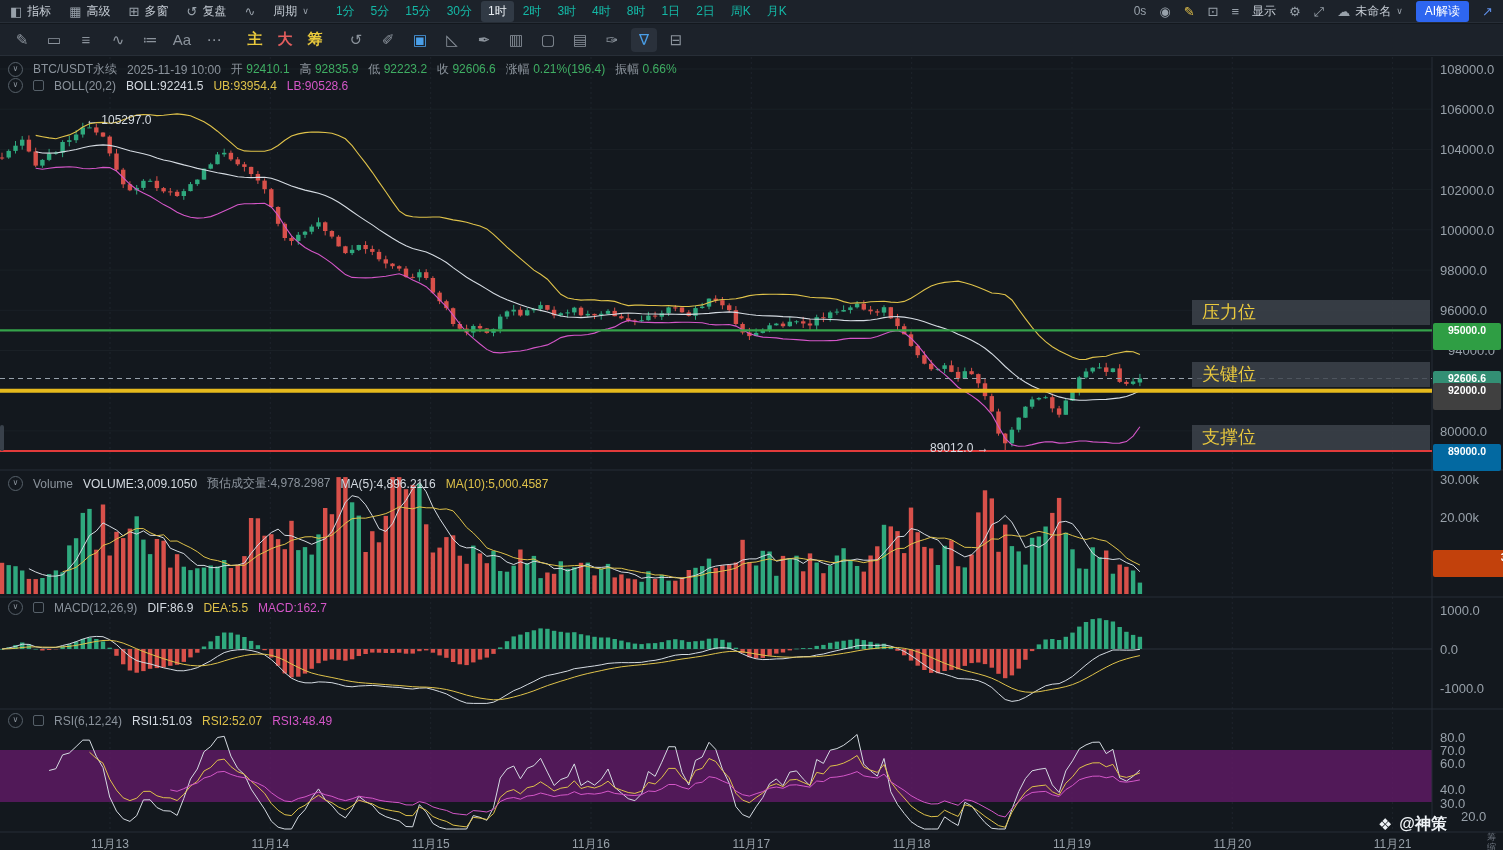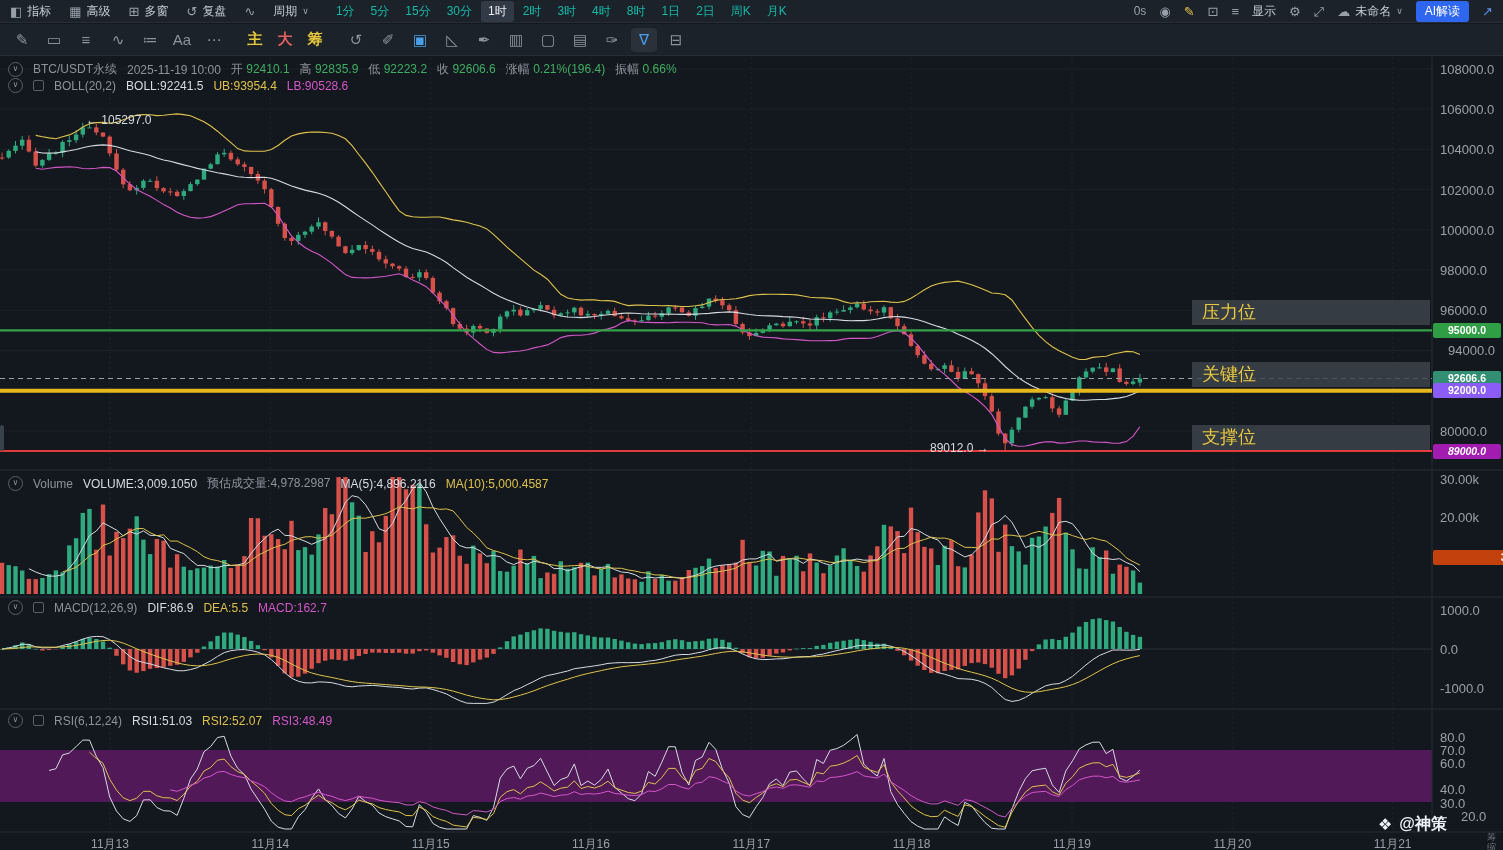--- a/index.html
+++ b/index.html
@@ -30,21 +30,21 @@
   .group2{display:flex;margin-left:10px;align-items:center;}
   
   .chart-root{position:absolute;top:57px;left:0;width:1503px;height:793px;background:#13181e;overflow:hidden;}
   svg{position:absolute;top:0;left:0;}
   .hdr{position:absolute;display:flex;gap:10px;align-items:center;font-size:12px;white-space:nowrap;z-index:5;}
   .lab{color:#8b939c;} .val{color:#3fae63;} .w{color:#d5dbe2;} .y{color:#dfc24a;} .m{color:#d456c8;}
   .chev{width:13px;height:13px;border:1px solid #566069;border-radius:50%;color:#8b939c;
         font-size:8px;line-height:12px;text-align:center;flex:none;}
   .sq{width:9px;height:9px;border:1px solid #566069;border-radius:2px;flex:none;}
   .tick{position:absolute;left:1440px;font-size:13px;color:#98a1aa;z-index:4;}
-  .badge{position:absolute;left:1433px;width:68px;height:15px;border-radius:2px;color:#fff;font-size:10.5px;
+  .badge{position:absolute;left:1433px;width:68px;height:27px;border-radius:2px;color:#fff;font-size:10.5px;
          font-weight:bold;text-align:center;line-height:15px;z-index:6;}
   .vol-badge{top:493px;background:#c2410c;padding-left:44px;}
   .lvl-box{position:absolute;left:1192px;width:238px;height:25px;background:rgba(62,68,77,.82);color:#eac93d;
            font-size:18px;line-height:25px;padding-left:10px;box-sizing:border-box;z-index:5;}
   .anno{position:absolute;color:#d5dbe2;font-size:12px;z-index:5;white-space:nowrap;}
   .date{position:absolute;top:779px;font-size:12px;color:#98a1aa;width:44px;text-align:center;z-index:4;}
   .wm{position:absolute;top:757px;left:1378px;color:#eef2f6;font-size:16px;font-weight:bold;
       display:flex;gap:7px;align-items:center;z-index:6;}
   .corner{position:absolute;left:1487px;font-size:9px;color:#6e7680;z-index:6;}
   .edge-handle{position:absolute;left:0;top:368px;width:4px;height:26px;background:#39414b;border-radius:2px;z-index:6;}
@@ -920,22 +920,22 @@
       <span>@神策</span>
     </div>
     <div class="corner" style="top:774px">筹</div>
     <div class="corner" style="top:784px">缩</div>
 
     <div class="edge-handle"></div>
   <div class="badge" style="top: 265.868px; background: rgb(47, 158, 68);">95000.0</div>
       <div class="lvl-box" style="top: 243.368px;">压力位</div>
       <div class="badge" style="top: 313.988px; background: rgb(51, 143, 116);">92606.6</div>
       <div class="lvl-box" style="top: 305.488px;">关键位</div>
-      <div class="badge" style="top: 326.184px; background: #8b5cf6;">92000.0</div>
-      <div class="badge" style="top: 386.5px; background: #a21caf; font-style: italic;">89000.0</div>
+      <div class="badge" style="top: 326.184px; background: #404040;">92000.0</div>
+      <div class="badge" style="top: 386.5px; background: #0369a1;">89000.0</div>
       <div class="lvl-box" style="top: 368px;">支撑位</div>
       <div class="tick" style="top: 5px;">108000.0</div>
       <div class="tick" style="top: 45.2105px;">106000.0</div>
       <div class="tick" style="top: 85.4211px;">104000.0</div>
       <div class="tick" style="top: 125.632px;">102000.0</div>
       <div class="tick" style="top: 165.842px;">100000.0</div>
       <div class="tick" style="top: 206.053px;">98000.0</div>
       <div class="tick" style="top: 246.263px;">96000.0</div>
       <div class="tick" style="top: 286.474px; margin-left: 8px;">94000.0</div>
       <div class="tick" style="top: 366.895px;">80000.0</div>

